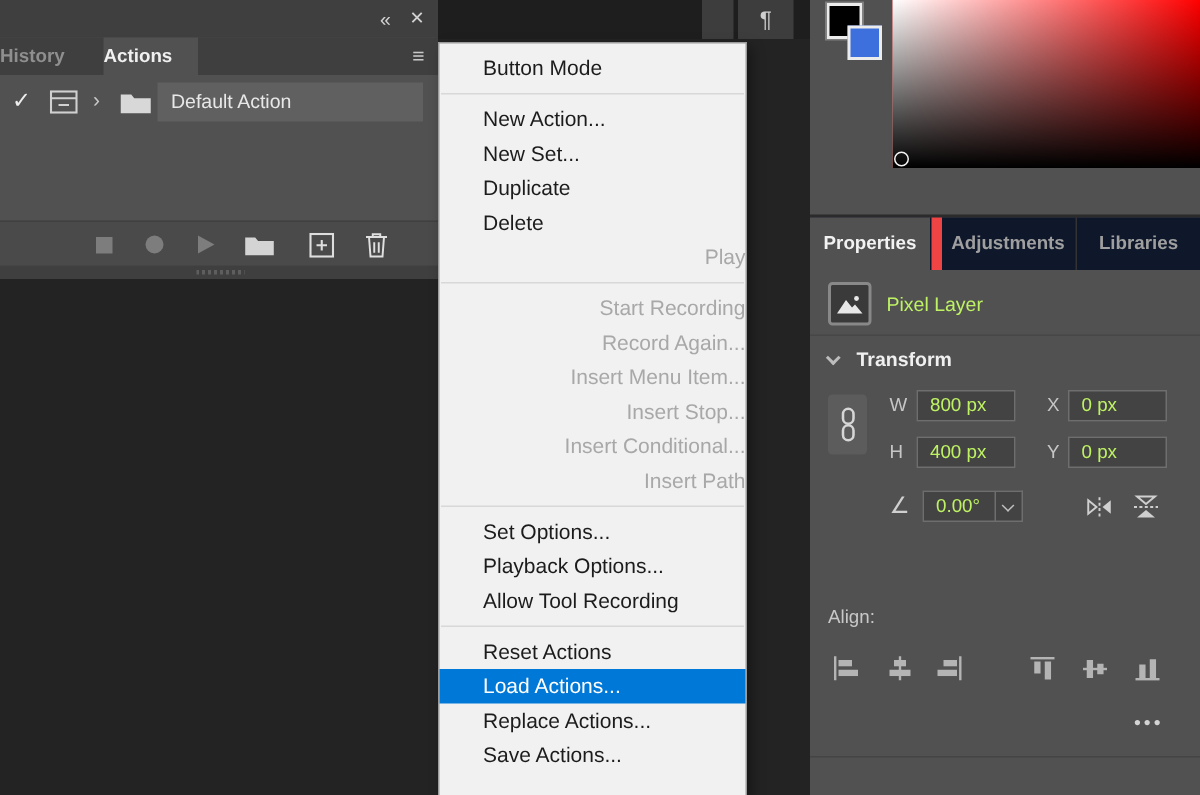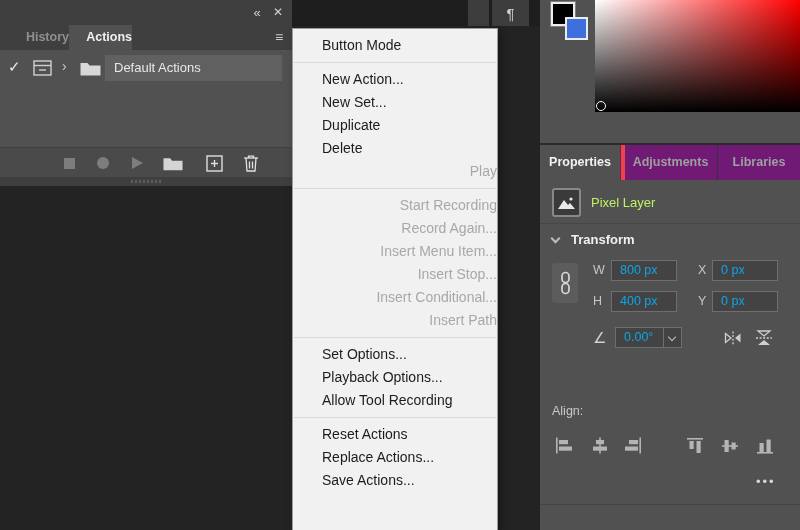--- a/index.html
+++ b/index.html
@@ -14,21 +14,21 @@
   .dock-block.b2 { left:200px; width:37px; display:flex; align-items:center; justify-content:center; }
   .para-glyph { color:#cfcfcf; font-size:15px; line-height:1; }
 
   
   .actions-panel { position:absolute; left:0; top:0; width:292px; height:186px; background:#515151; }
   .panel-titlebar { position:absolute; left:0; top:0; width:292px; height:25px; background:#3f3f3f; }
   .tb-icon { position:absolute; top:0; height:25px; line-height:25px; color:#d2d2d2; font-size:13px; text-align:center; cursor:default; }
   .collapse-btn { right:26px; width:20px; letter-spacing:-2px; }
   .close-btn { right:4px; width:20px; font-size:12px; }
   .panel-tabs { position:absolute; left:0; top:25px; width:292px; height:25px; background:#3f3f3f; }
-  .tab { position:absolute; top:0; height:25px; line-height:25px; font-size:12.5px; font-weight:bold; text-align:right; }
+  .tab { position:absolute; top:0; height:25px; line-height:25px; font-size:12.5px; font-weight:bold; text-align:left; }
   .tab.history { left:0; width:69px; color:#8f8f8f; }
   .tab.actions { left:69px; width:63px; color:#f0f0f0; background:#515151; }
   .flyout-btn { position:absolute; right:3px; top:0; width:20px; height:25px; line-height:25px; text-align:center; color:#c8c8c8; font-size:14px; }
   .panel-body { position:absolute; left:0; top:50px; width:292px; height:97px; background:#515151; }
   .action-row { position:absolute; left:0; top:5px; width:292px; height:26px; }
   .check-glyph { position:absolute; left:8px; top:3px; color:#ededed; font-size:15px; }
   .toggle-icon { position:absolute; left:33px; top:5px; }
   .chev-glyph { position:absolute; left:62px; top:3px; color:#c9c9c9; font-size:14px; }
   .folder-icon { position:absolute; left:80px; top:6px; color:#d8d8d8; }
   .row-label { position:absolute; left:105px; top:0; width:177px; height:26px; line-height:26px;
@@ -54,40 +54,40 @@
   
   .right-panel { position:absolute; left:540px; top:0; width:260px; height:530px; background:#515151; }
   .swatch { position:absolute; border:2px solid #ececec; }
   .swatch.fg { left:11px; top:2px; width:24px; height:24px; background:#000; outline:1px solid #7e7e7e; z-index:1; }
   .swatch.bg { left:25px; top:17px; width:23px; height:23px; z-index:2; }
   .color-field { position:absolute; left:55px; top:0; width:205px; height:112px;
                  background-image:linear-gradient(to bottom, rgba(0,0,0,0) 0%, #000 100%),
                                   linear-gradient(to right, #fff 0%, rgba(255,255,255,0) 100%); }
   .field-cursor { position:absolute; left:1px; top:101px; width:10px; height:10px; border:1px solid #f5f5f5; border-radius:50%; }
   .props-divider { position:absolute; left:0; top:143px; width:260px; height:2px; background:#2b2b2b; }
-  .props-tabbar { position:absolute; left:0; top:145px; width:260px; height:35px; background:#701a75; }
+  .props-tabbar { position:absolute; left:0; top:145px; width:260px; height:35px; background:#0f172a; }
   .ptab { position:absolute; top:0; height:35px; line-height:35px; text-align:center; font-size:12.5px; font-weight:bold; color:#9f9f9f; }
   .ptab.active { background:#515151; color:#f2f2f2; }
   .ptab.t0 { left:0; width:80px; }
-  .ptab.t1 { left:81px; width:95px; border-left:4px solid #ef4444; }
+  .ptab.t1 { left:81px; width:95px; border-left:7px solid #ef4444; }
   .ptab.t2 { left:177px; width:83px; border-left:1px solid #333; }
   .layer-row { position:absolute; left:0; top:182px; width:260px; height:42px; border-bottom:1px solid #474747; }
   .layer-thumb { position:absolute; left:12px; top:6px; width:29px; height:29px; background:#3a3a3a;
                  border:2px solid #888; border-radius:3px; display:flex; align-items:center; justify-content:center; }
   .layer-label { position:absolute; left:51px; top:0; height:42px; line-height:42px; color:#bef264; font-size:13px; }
   .section-header { position:absolute; left:0; width:260px; height:20px; }
   .chev-down { position:absolute; left:12px; top:5px; width:7px; height:7px;
                border-left:2px solid #bdbdbd; border-bottom:2px solid #bdbdbd; transform:rotate(-45deg); }
   .section-title { position:absolute; left:31px; top:0; height:20px; line-height:20px; color:#f0f0f0; font-size:13px; font-weight:bold; }
   .transform-header { top:230px; }
   .link-box { position:absolute; left:12px; top:263px; width:26px; height:40px; background:#5c5c5c; border-radius:3px;
               display:flex; align-items:center; justify-content:center; }
   .dim-label { position:absolute; width:14px; height:21px; line-height:21px; color:#c6c6c6; font-size:12.5px; }
   .field { position:absolute; height:21px; line-height:19px; background:#434343; border:1px solid #6e6e6e;
-           color:#0ea5e9; font-size:12.5px; padding-left:8px; }
+           color:#bef264; font-size:12.5px; padding-left:8px; }
   .lbl-w { left:53px; top:260px; } .fld-w { left:71px; top:260px; width:66px; }
   .lbl-x { left:158px; top:260px; } .fld-x { left:172px; top:260px; width:66px; }
   .lbl-h { left:53px; top:291px; } .fld-h { left:71px; top:291px; width:66px; }
   .lbl-y { left:158px; top:291px; } .fld-y { left:172px; top:291px; width:66px; }
   .angle-icon { position:absolute; left:53px; top:327px; width:18px; height:21px; line-height:21px; color:#d0d0d0; font-size:15px; }
   .fld-angle { left:75px; top:327px; width:49px; }
   .angle-dd { position:absolute; left:124px; top:327px; width:18px; height:21px; background:#434343;
               border:1px solid #6e6e6e; border-left:none; }
   .dd-chev { position:absolute; left:5px; top:6px; width:6px; height:6px;
              border-left:1.5px solid #c0c0c0; border-bottom:1.5px solid #c0c0c0; transform:rotate(-45deg); }
@@ -134,21 +134,21 @@
               <path d="M1 5.5 h17"></path>
               <path d="M6 10 h7"></path>
           </svg>
         </span>
         <span class="chev-glyph">›</span>
         <span class="folder-icon">
           <svg width="21" height="15" viewBox="0 0 21 15">
               <path d="M0.5 2 h7 l2 2.5 h11 v10 h-20 z" fill="#d8d8d8"></path>
             </svg>
         </span>
-        <span class="row-label">Default Actions</span>
+        <span class="row-label">Default Action</span>
       </div>
     </div>
     <div class="panel-toolbar">
       <span class="tool-btn" style="left:56px">
           <span class="stop-shape"></span>
         </span>
       <span class="tool-btn" style="left:90px">
           <span class="rec-shape"></span>
         </span>
       <span class="tool-btn" style="left:124px">
@@ -193,20 +193,21 @@
     <div class="menu-item disabled">Insert Menu Item...</div>
     <div class="menu-item disabled">Insert Stop...</div>
     <div class="menu-item disabled">Insert Conditional...</div>
     <div class="menu-item disabled">Insert Path</div>
     <div class="menu-sep"></div>
     <div class="menu-item">Set Options...</div>
     <div class="menu-item">Playback Options...</div>
     <div class="menu-item">Allow Tool Recording</div>
     <div class="menu-sep"></div>
     <div class="menu-item">Reset Actions</div>
+    <div class="menu-item highlighted">Load Actions...</div>
     <div class="menu-item">Replace Actions...</div>
     <div class="menu-item">Save Actions...</div>
   </div>
 
   <div class="right-panel">
 
     <div class="swatch fg"></div>
     <div class="swatch bg" style="background:#3d6fdd"></div>
 
     <div class="color-field" style="background-color:#ff0000">

